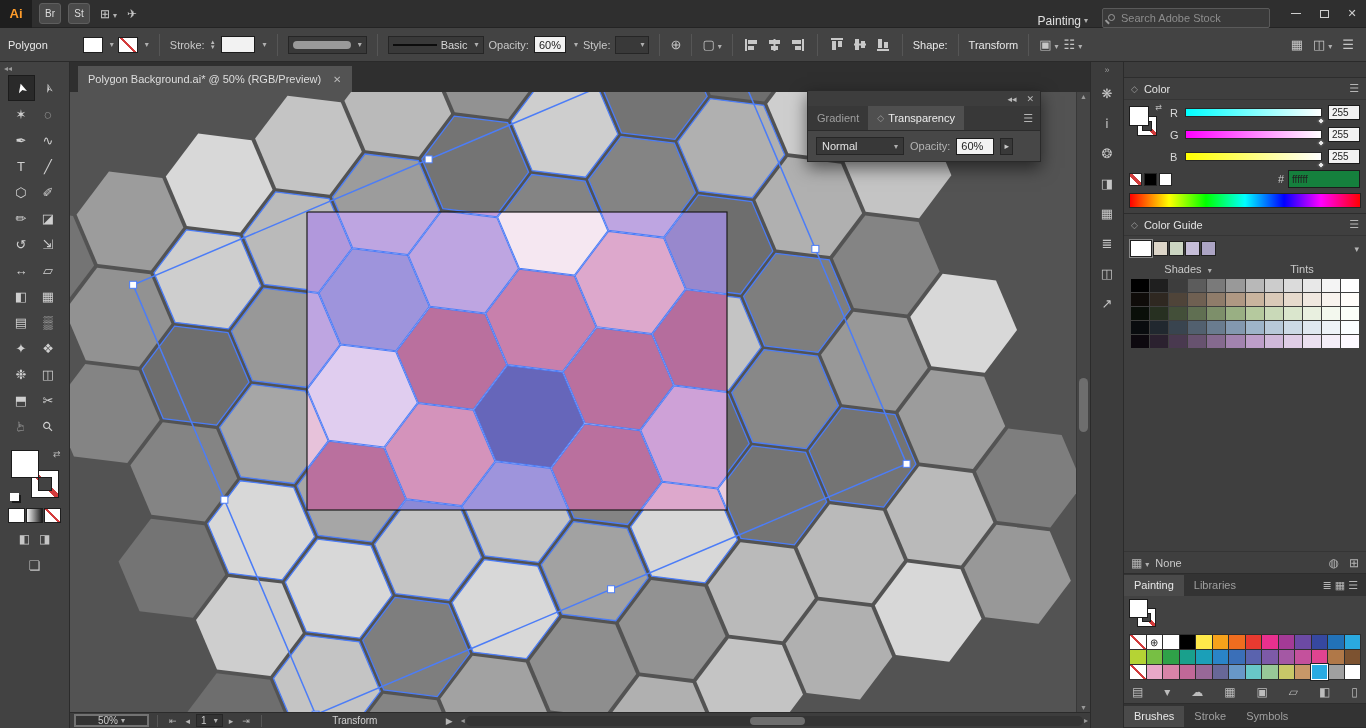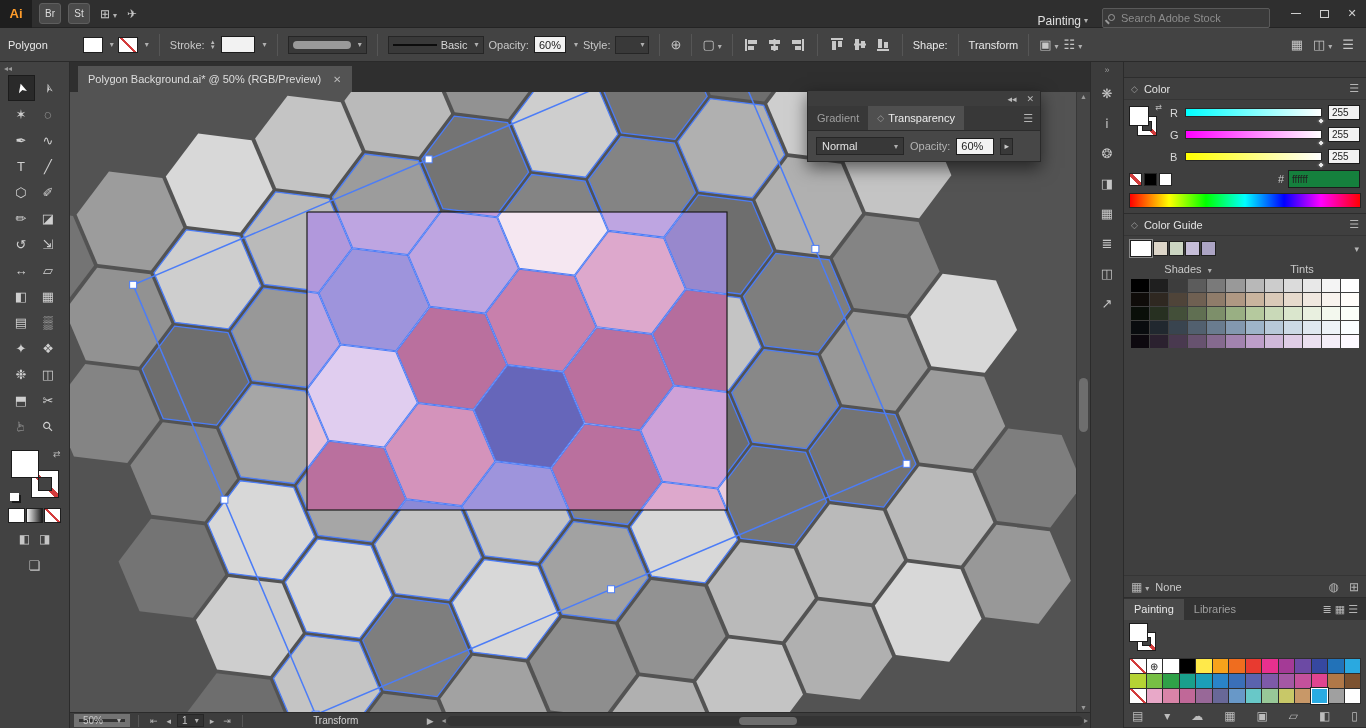--- a/index.html
+++ b/index.html
@@ -74,21 +74,21 @@
 .doc-tab{height:26px;background:#535353;display:flex;align-items:center;padding:10px 10px;font-size:11px;color:#dedede;gap:12px}
 .tab-close{color:#b8b8b8;font-size:10px}
 .canvas-wrap{flex:1;position:relative;background:#535353;overflow:hidden}
 #art-svg{position:absolute;left:0;top:0}
 .vscroll{position:absolute;right:0;top:0;bottom:0;width:14px;background:#454545;border-left:1px solid #383838;display:flex;flex-direction:column;align-items:center;justify-content:space-between;padding:1px 0;color:#9a9a9a;font-size:7px}
 .vtrack{flex:1;width:100%;position:relative}
 .vthumb{position:absolute;left:2px;right:2px;top:46%;height:9%;background:#6e6e6e;border-radius:5px}
 
 
 .statusbar{height:16px;background:#3d3d3d;border-top:1px solid #2b2b2b;display:flex;align-items:center;font-size:10px;color:#c9c9c9;padding-left:4px;gap:3px}
-.zoom-field{display:flex;align-items:center;background:#333;border:5px solid #737373;height:13px;padding:0 4px;min-width:56px;justify-content:space-between}
+.zoom-field{display:flex;align-items:center;background:#333;border:2px solid #737373;height:13px;padding:0 22px;min-width:56px;justify-content:space-between}
 .ab-field{display:flex;align-items:center;background:#333;border:1px solid #272727;height:13px;padding:0 4px;gap:4px}
 .nav-ic{color:#b5b5b5;font-size:9px;padding:0 3px}
 .status-text{min-width:170px;text-align:center;color:#d2d2d2}
 .hscroll{flex:1;display:flex;align-items:center;height:100%;gap:1px;padding:0 2px}
 .sb-ar{color:#9a9a9a;font-size:8px}
 .htrack{flex:1;height:10px;background:#343434;border-radius:5px;position:relative}
 .hthumb{position:absolute;top:1px;bottom:1px;left:46%;width:9%;background:#6e6e6e;border-radius:4px}
 
 
 .icon-dock{width:34px;background:#3c3c3c;border-left:1px solid #2b2b2b;border-right:1px solid #2b2b2b;display:flex;flex-direction:column;align-items:center;flex:none}
@@ -848,20 +848,27 @@
           <span data-name="chevron-down-icon">▾</span>
           <span data-name="cloud-icon">☁</span>
           <span data-name="kinds-grid-icon">▦</span>
           <span data-name="swatch-options-icon">▣</span>
           <span data-name="new-color-group-icon">▱</span>
           <span data-name="new-swatch-icon">◧</span>
           <span data-name="trash-icon">▯</span>
         </div>
     </div>
 
+    <div class="section brushes-row" data-name="brushes-panel-tabs">
+      <div class="ptabs" style="height:24px">
+        <span class="ptab active" data-name="tab-brushes">Brushes</span>
+        <span class="ptab" data-name="tab-stroke">Stroke</span>
+        <span class="ptab" data-name="tab-symbols">Symbols</span>
+      </div>
+    </div>
 
   </div>
 </div>
 
 <div class="float-panel" data-name="transparency-panel">
   <div class="fp-chrome" data-name="panel-chrome">
     <span data-name="collapse-panel-icon">◂◂</span>
     <span data-name="close-panel-icon">✕</span>
   </div>
   <div class="fp-tabs" data-name="transparency-tab-bar">

